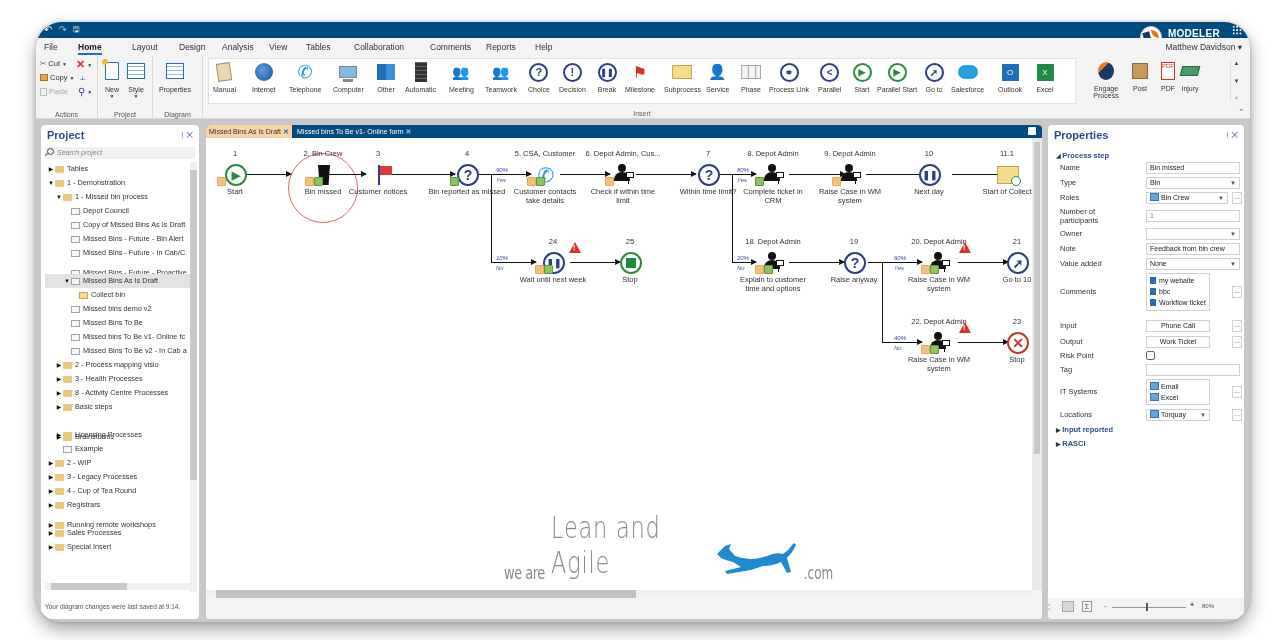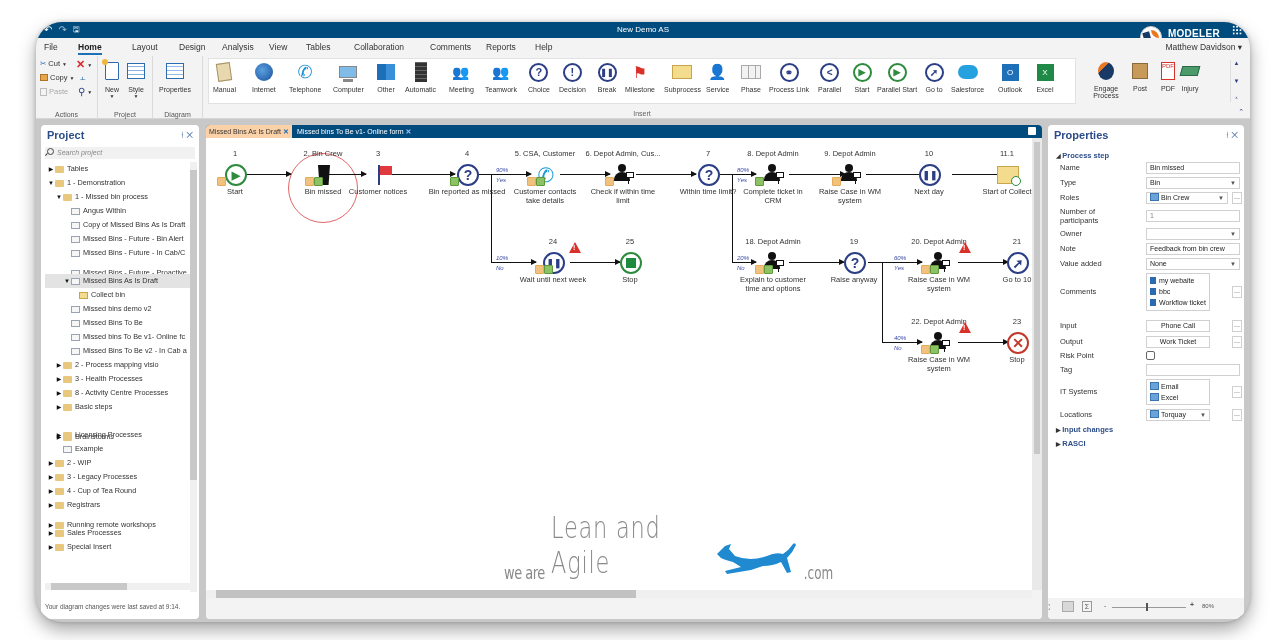--- a/index.html
+++ b/index.html
@@ -119,21 +119,20 @@
 <body>
 
 <div class="frame">
 
   <div class="titlebar">
     <div class="qat">
       <span>↶</span>
       <span style="opacity:.6">↷</span>
       <span style="font-size:8px">🖫</span>
     </div>
-    <div class="title">New Demo AS</div>
     <div class="brand">
       <div class="logo"></div>
       <span class="name">MODELER</span>
     </div>
     <div class="apps-icon"></div>
   </div>
 
   <div class="menubar">
     <span class="tab" style="left:8px">File</span>
     <span class="tab active" style="left:42px">Home</span>
@@ -390,21 +389,21 @@
           <span class="folder"></span>
           <span>1 - Demonstration</span>
         </div>
       <div class="tree-row" style="top:28px;padding-left:10px">
           <span class="tw">▼</span>
           <span class="folder"></span>
           <span>1 - Missed bin process</span>
         </div>
       <div class="tree-row" style="top:42px;padding-left:26px">
           <span class="diag"></span>
-          <span>Angus Within</span>
+          <span>Depot Council</span>
         </div>
       <div class="tree-row" style="top:56px;padding-left:26px">
           <span class="diag"></span>
           <span>Copy of Missed Bins As Is Draft</span>
         </div>
       <div class="tree-row" style="top:70px;padding-left:26px">
           <span class="diag"></span>
           <span>Missed Bins - Future - Bin Alert</span>
         </div>
       <div class="tree-row" style="top:84px;padding-left:26px">
@@ -860,21 +859,21 @@
       <div><span class="it-ico"></span><span>Excel</span></div>
     </div>
     <div class="ellip" style="top:261px">...</div>
 
     <div class="prop-row" style="top:285px">
         <span class="k">Locations</span>
       </div>
     <div class="prop-field" style="top:284px;width:64px;left:98px"><span class="it-ico"></span><span>Torquay</span><span class="dd">▼</span></div>
     <div class="ellip" style="top:284px">...</div>
 
-    <div class="prop-section" style="top:300px"><span style="font-size:6px;color:#333">▶ </span><span>Input changes</span></div>
+    <div class="prop-section" style="top:300px"><span style="font-size:6px;color:#333">▶ </span><span>Input reported</span></div>
     <div class="prop-section" style="top:314px"><span style="font-size:6px;color:#333">▶ </span><span>RASCI</span></div>
 
     <div class="props-status">
       <span style="position:absolute;left:-4px;top:5px;font-size:8px">⛶</span>
       <span style="position:absolute;left:14px;top:3px;width:12px;height:11px;background:#d8d8d8;border:1px solid #aaa"></span>
       <span style="position:absolute;left:34px;top:3px;width:10px;height:11px;border:1px solid #999;font-size:7px;text-align:center;line-height:9px">Σ</span>
       <span style="position:absolute;left:56px;top:4px">-</span>
       <span style="position:absolute;left:64px;top:9px;width:74px;height:1px;background:#999"></span>
       <span style="position:absolute;left:98px;top:5px;width:2px;height:8px;background:#555"></span>
       <span style="position:absolute;left:142px;top:3px;font-weight:bold">+</span>

